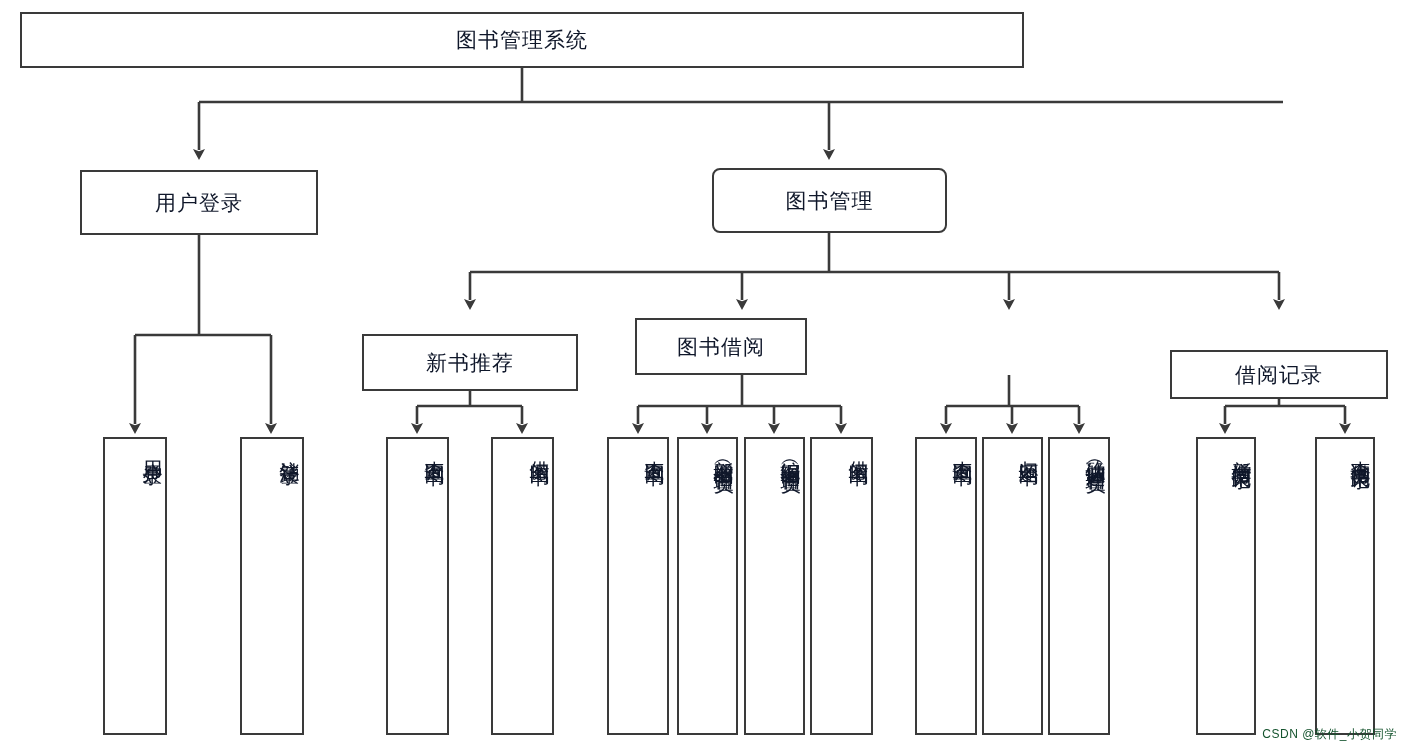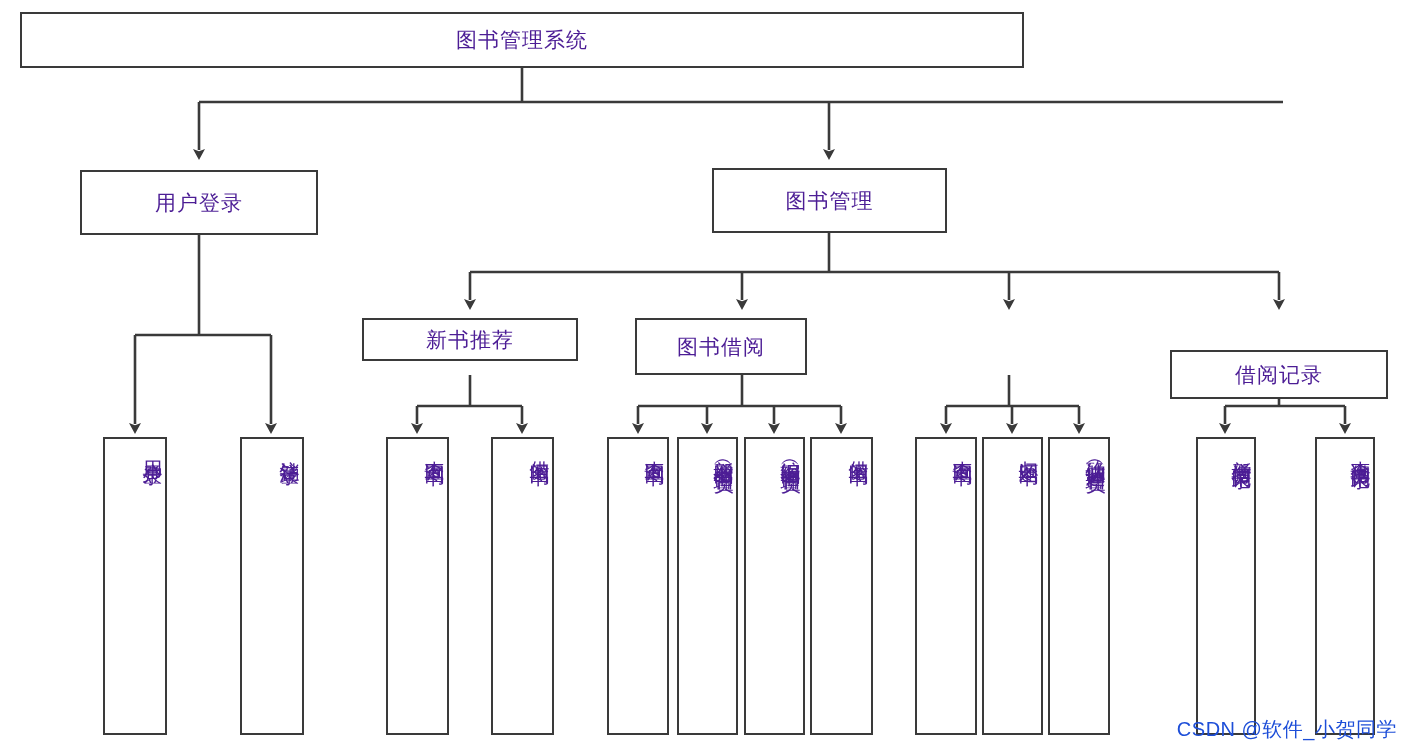--- a/index.html
+++ b/index.html
@@ -26,21 +26,21 @@
     pointer-events: none;
   }
   .node {
     position: absolute;
     box-sizing: border-box;
     border: 2px solid #3a3a3a;
     background: #ffffff;
     display: flex;
     align-items: center;
     justify-content: center;
-    color: #4c1d95;
+    color: #0f172a;
     text-align: left;
     line-height: 1.22;
   }
   .node.h {
     font-size: 21px;
     letter-spacing: 1px;
   }
   .node.root {
     font-size: 21px;
     letter-spacing: 1px;
@@ -57,22 +57,22 @@
   .node.v .vtext {
     writing-mode: vertical-rl;
     text-orientation: upright;
     display: block;
     width: 100%;
   }
   .watermark {
     position: absolute;
     right: 8px;
     bottom: 4px;
-    font-size: 20px;
-    color: #1d4ed8;
+    font-size: 12px;
+    color: #14532d;
     letter-spacing: 0.5px;
     white-space: nowrap;
   }
 </style>
 </head>
 <body>
 
 <div id="canvas">
 
   <svg id="wires" viewBox="0 0 1405 747">
@@ -145,25 +145,25 @@
   </svg>
 
   <div class="node root" style="left:20px; top:12px; width:1004px; height:56px;">
     <span>图书管理系统</span>
   </div>
 
   <div class="node h" style="left:80px; top:170px; width:238px; height:65px;">
     <span>用户登录</span>
   </div>
 
-  <div class="node h" style="left:712px; top:168px; width:235px; height:65px;">
+  <div class="node h" style="left:712px; top:168px; width:235px; height:65px;border-radius:8px;">
     <span>图书管理</span>
   </div>
 
-  <div class="node h" style="left:362px; top:318px; width:216px; height:43px;">
+  <div class="node h" style="left:362px; top:334px; width:216px; height:57px;">
     <span>新书推荐</span>
   </div>
 
   <div class="node h" style="left:635px; top:318px; width:172px; height:57px;">
     <span>图书借阅</span>
   </div>
 
 
   <div class="node h" style="left:1170px; top:326px; width:218px; height:49px;margin-top:24px;">
     <span>借阅记录</span>

